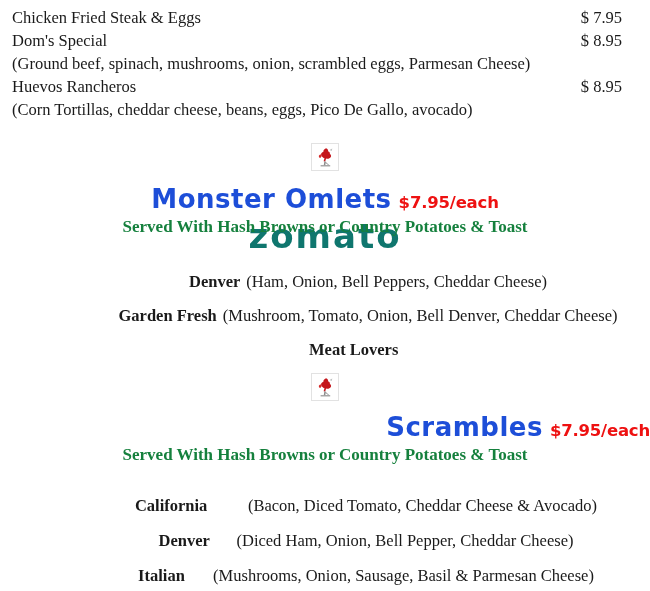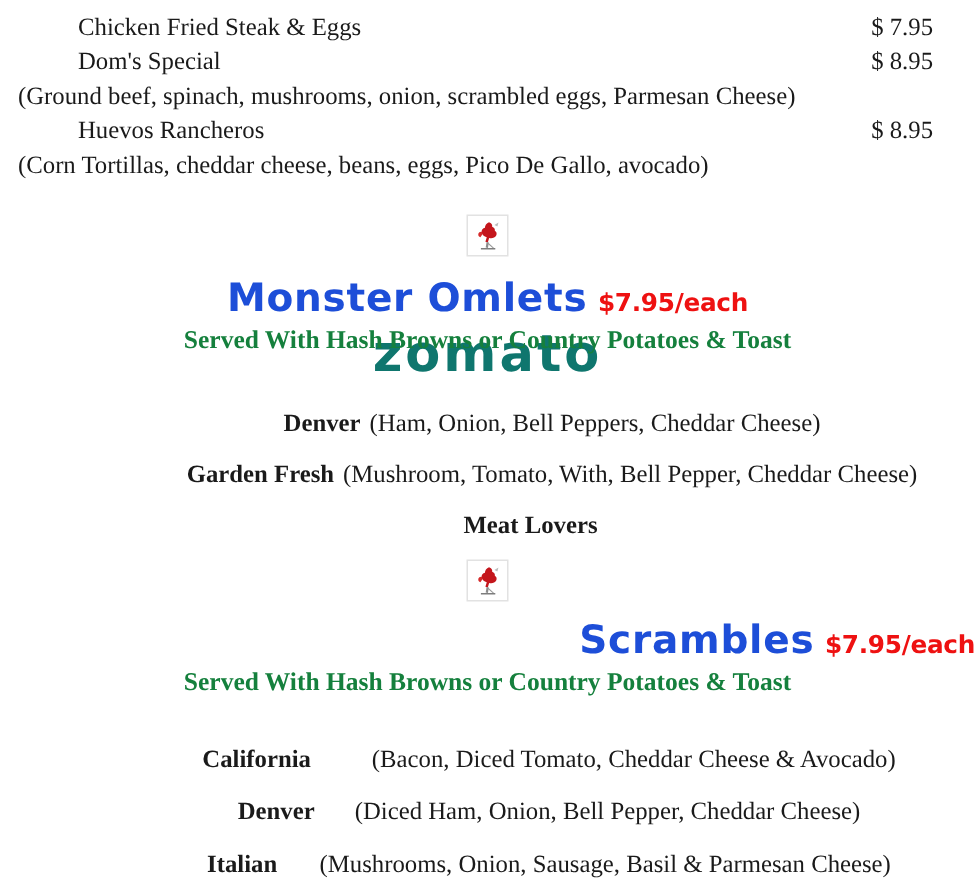--- a/index.html
+++ b/index.html
@@ -45,21 +45,20 @@
     z-index: 1;
     padding: 6px 20px 0 12px;
   }
   .top-row {
     display: flex;
     align-items: baseline;
     justify-content: space-between;
     font-size: 16.5px;
     line-height: 23px;
     white-space: nowrap;
-    margin-left: 40px;
   }
   .top-row .name { flex: 0 1 auto; }
   .top-row .price {
     flex: 0 0 auto;
     text-align: right;
     padding-right: 8px;
   }
   .top-desc {
     font-size: 16.5px;
     line-height: 23px;
@@ -195,21 +194,21 @@
   </div>
   <div class="section-sub">Served With Hash Browns or Country Potatoes &amp; Toast</div>
 
   <div class="items omelets" style="margin-top: 34px;">
     <div class="item">
       <span class="iname">Denver</span>
       <span class="idesc">(Ham, Onion, Bell Peppers, Cheddar Cheese)</span>
     </div>
     <div class="item">
       <span class="iname">Garden Fresh</span>
-      <span class="idesc">(Mushroom, Tomato, With, Bell Pepper, Cheddar Cheese)</span>
+      <span class="idesc">(Mushroom, Tomato, Onion, Bell Denver, Cheddar Cheese)</span>
     </div>
     <div class="item wide-gap">
       <span class="iname">Meat Lovers</span>
     </div>
   </div>
 
   <div class="divider" style="margin-top: 12px;">
     <svg class="rooster" viewBox="0 0 26 26">
       <rect x="0" y="0" width="26" height="26" fill="#ffffff"></rect>
       <path d="M14 4.2 C15.6 4.6 16.4 5.9 16.1 7.2 C17.4 7.6 18.1 8.7 17.9 9.9 C19.1 10.6 19.4 11.9 18.8 13 C17.9 14.6 15.8 15.2 14.1 14.6 L13.2 17.6 L11.6 17.2 L12.5 14.2 C10.8 13.7 9.3 12.4 9.1 10.8 C8.9 9.3 9.9 8.1 11.3 7.9 C11.2 6.4 12.3 4.9 14 4.2 Z" fill="#c4161c"></path>

